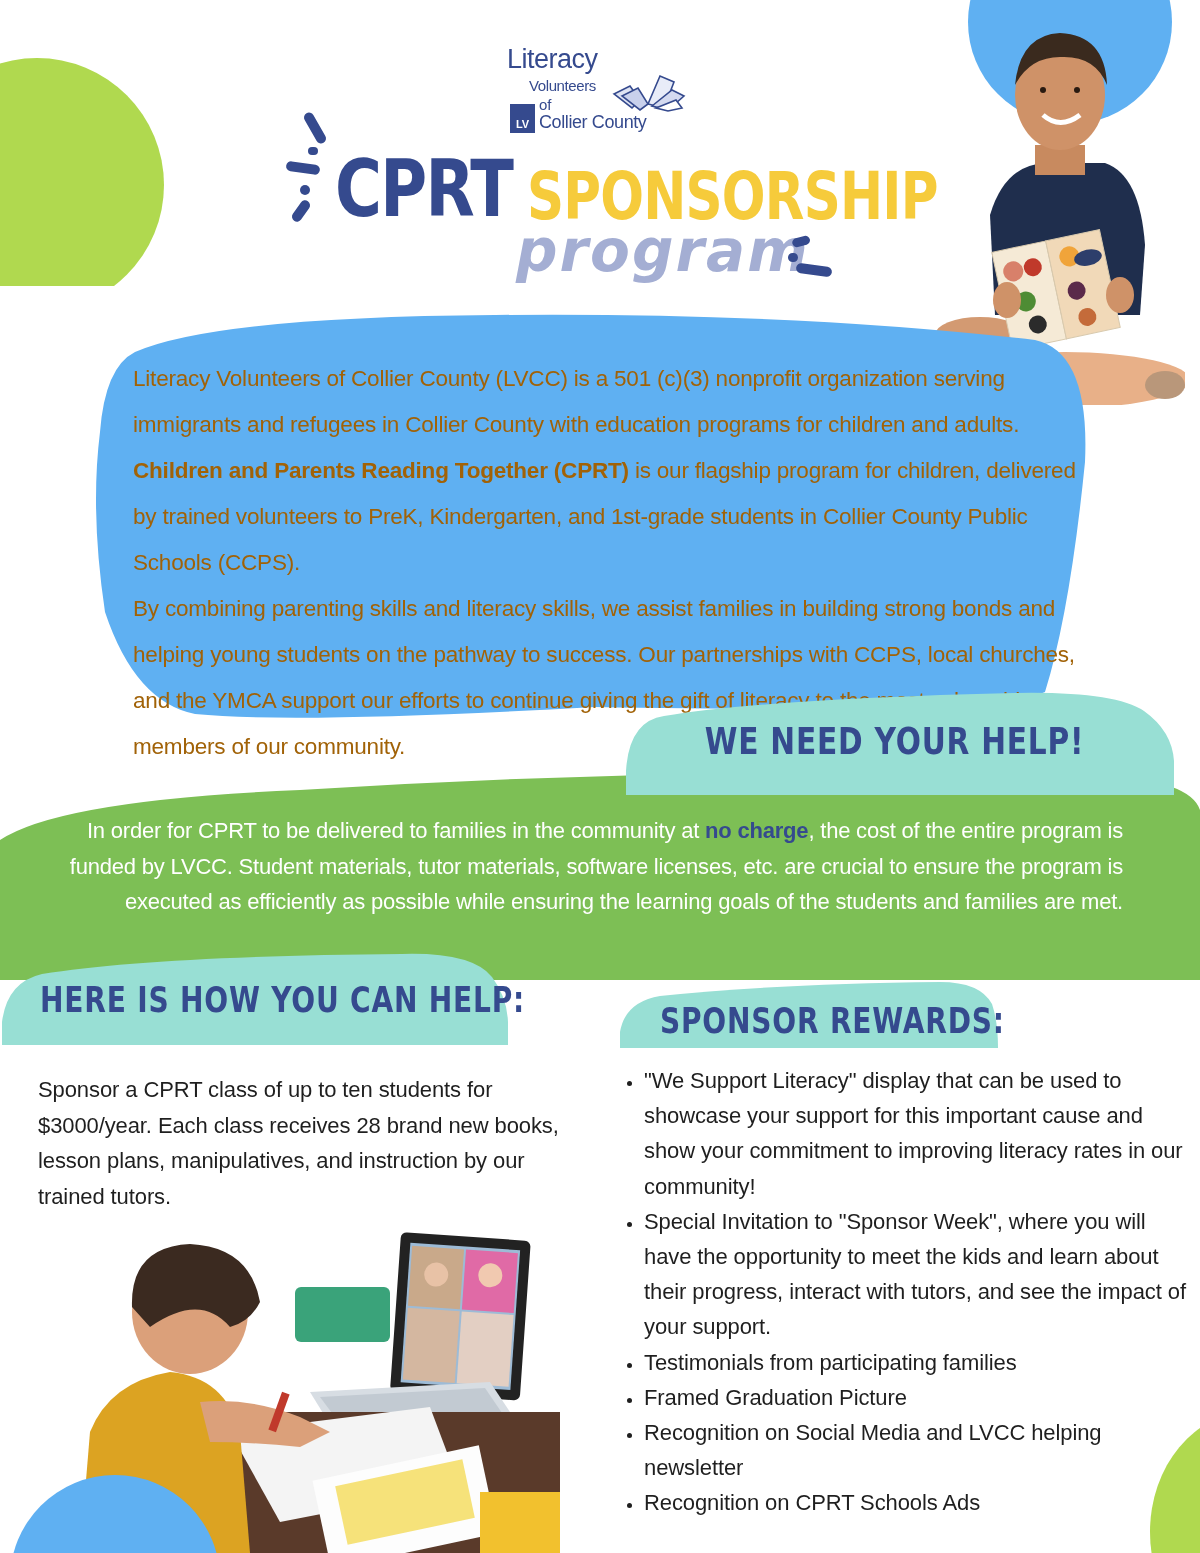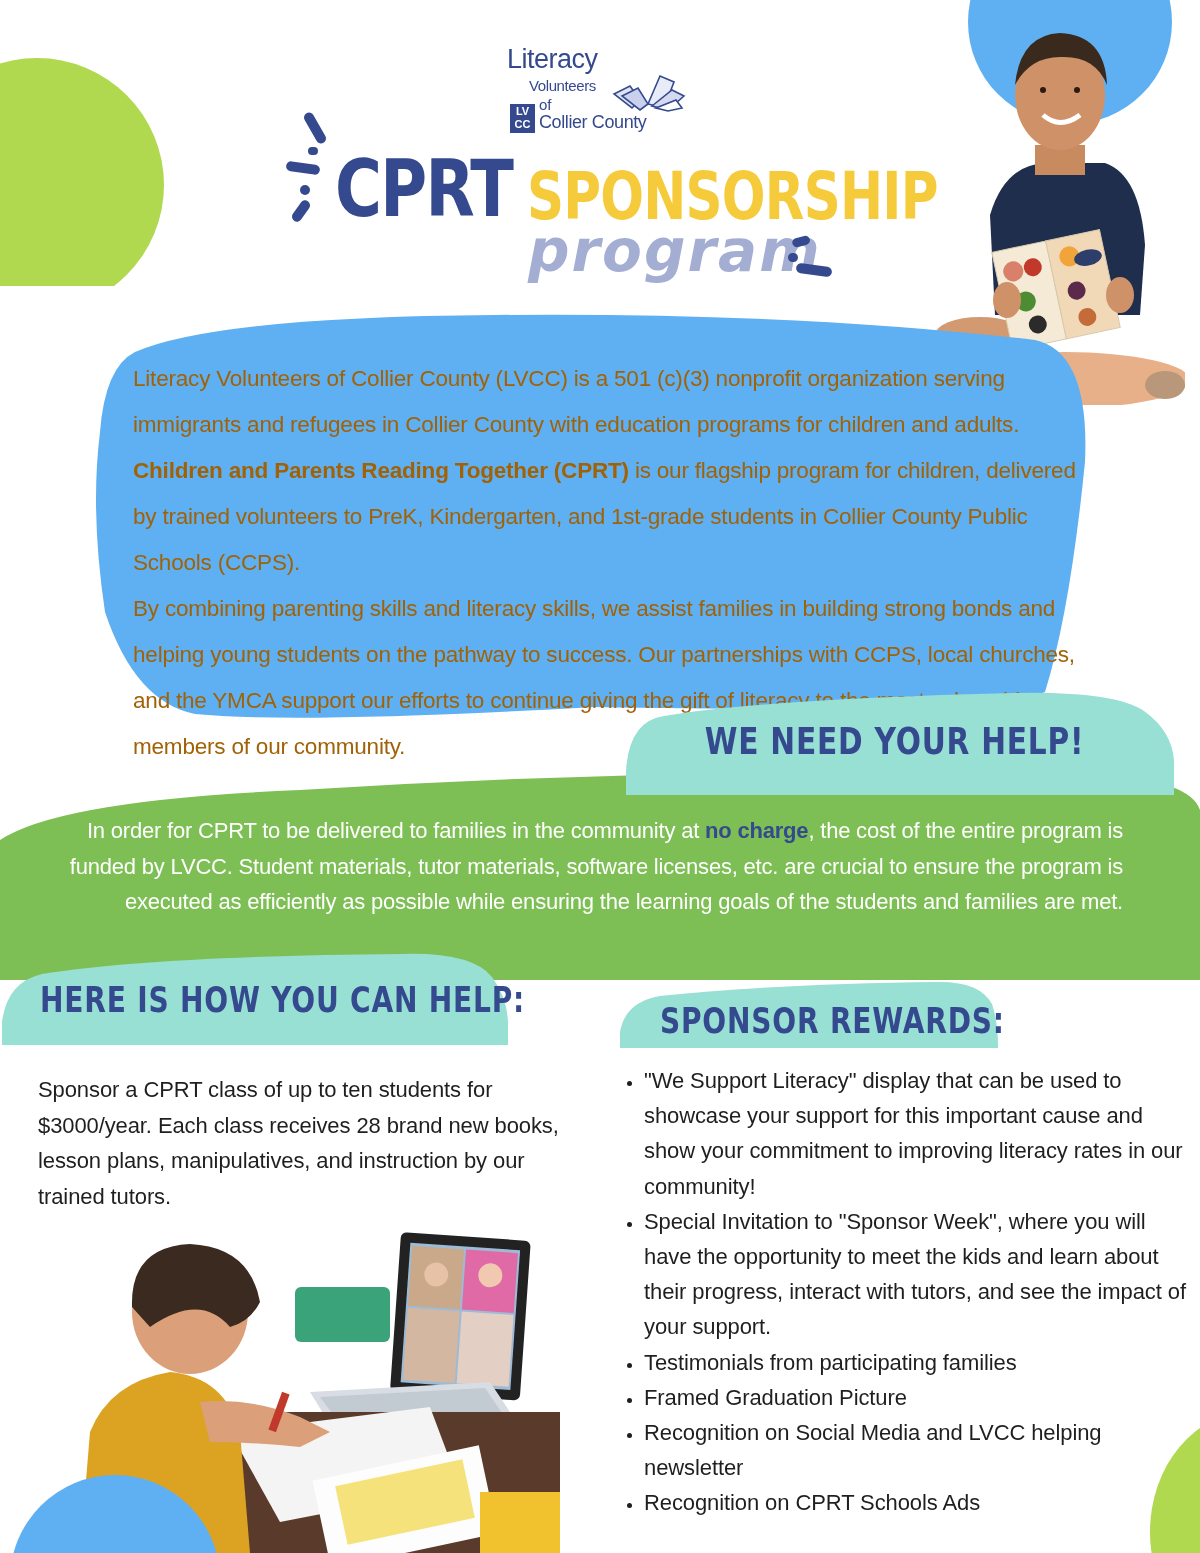--- a/index.html
+++ b/index.html
@@ -15,27 +15,27 @@
     .circle-blue-tr { left: 968px; top: -80px; width: 204px; height: 204px; border-radius: 50%; background: #5fb0f2; }
     .circle-blue-bl { left: 10px; top: 1475px; width: 210px; height: 210px; border-radius: 50%; background: #5fb0f2; }
     .circle-green-br { left: 1150px; top: 1412px; width: 200px; height: 240px; border-radius: 50%; background: #b0d94f; }
 
     
     .logo { left: 505px; top: 44px; width: 185px; height: 100px; color: #354a8e; }
     .logo .l1 { position: absolute; left: 2px; top: 0; font-size: 27px; letter-spacing: -0.5px; }
     .logo .l2 { position: absolute; left: 24px; top: 33px; font-size: 15px; letter-spacing: -0.4px; }
     .logo .l3 { position: absolute; left: 34px; top: 52px; font-size: 15px; }
     .logo .l4 { position: absolute; left: 34px; top: 68px; font-size: 18px; letter-spacing: -0.4px; }
-    .logo .badge { position: absolute; left: 5px; top: 60px; width: 25px; height: 29px; background: #354a8e; color: #fff; font-size: 11px; font-weight: bold; line-height: 13px; text-align: center; padding-top: 1px; box-sizing: border-box; }
+    .logo .badge { position: absolute; left: 5px; top: 60px; width: 25px; height: 29px; background: #354a8e; color: #fff; font-size: 11px; font-weight: bold; line-height: 13px; text-align: center; padding-top: 14px; box-sizing: border-box; }
     .logo .book { position: absolute; left: 107px; top: 28px; width: 75px; height: 40px; }
 
     
     .title-cprt { left: 335px; top: 150px; font-size: 78px; font-weight: bold; color: #354a8e; letter-spacing: -2px; transform: scaleX(0.82); transform-origin: left top; font-family: "DejaVu Sans", sans-serif; line-height: 1; }
     .title-spon { left: 527px; top: 164px; font-size: 66px; font-weight: bold; color: #f6cb3b; letter-spacing: -1px; transform: scaleX(0.78); transform-origin: left top; font-family: "DejaVu Sans", sans-serif; line-height: 1; }
-    .title-prog { left: 528px; top: 222px; font-size: 58px; font-weight: bold; font-style: italic; color: #a4aed3; letter-spacing: 2px; font-family: "DejaVu Sans", sans-serif; line-height: 1; }
+    .title-prog { left: 516px; top: 222px; font-size: 58px; font-weight: bold; font-style: italic; color: #a4aed3; letter-spacing: 2px; font-family: "DejaVu Sans", sans-serif; line-height: 1; }
     .splash { left: 280px; top: 105px; width: 60px; height: 120px; }
     .splash2 { left: 782px; top: 235px; width: 60px; height: 45px; }
 
     
     .kid1 { left: 935px; top: 15px; width: 250px; height: 390px; }
 
     
     .blob-blue { left: 95px; top: 312px; width: 1002px; height: 412px; }
     .intro-text {
       left: 133px; top: 356px; width: 945px;

